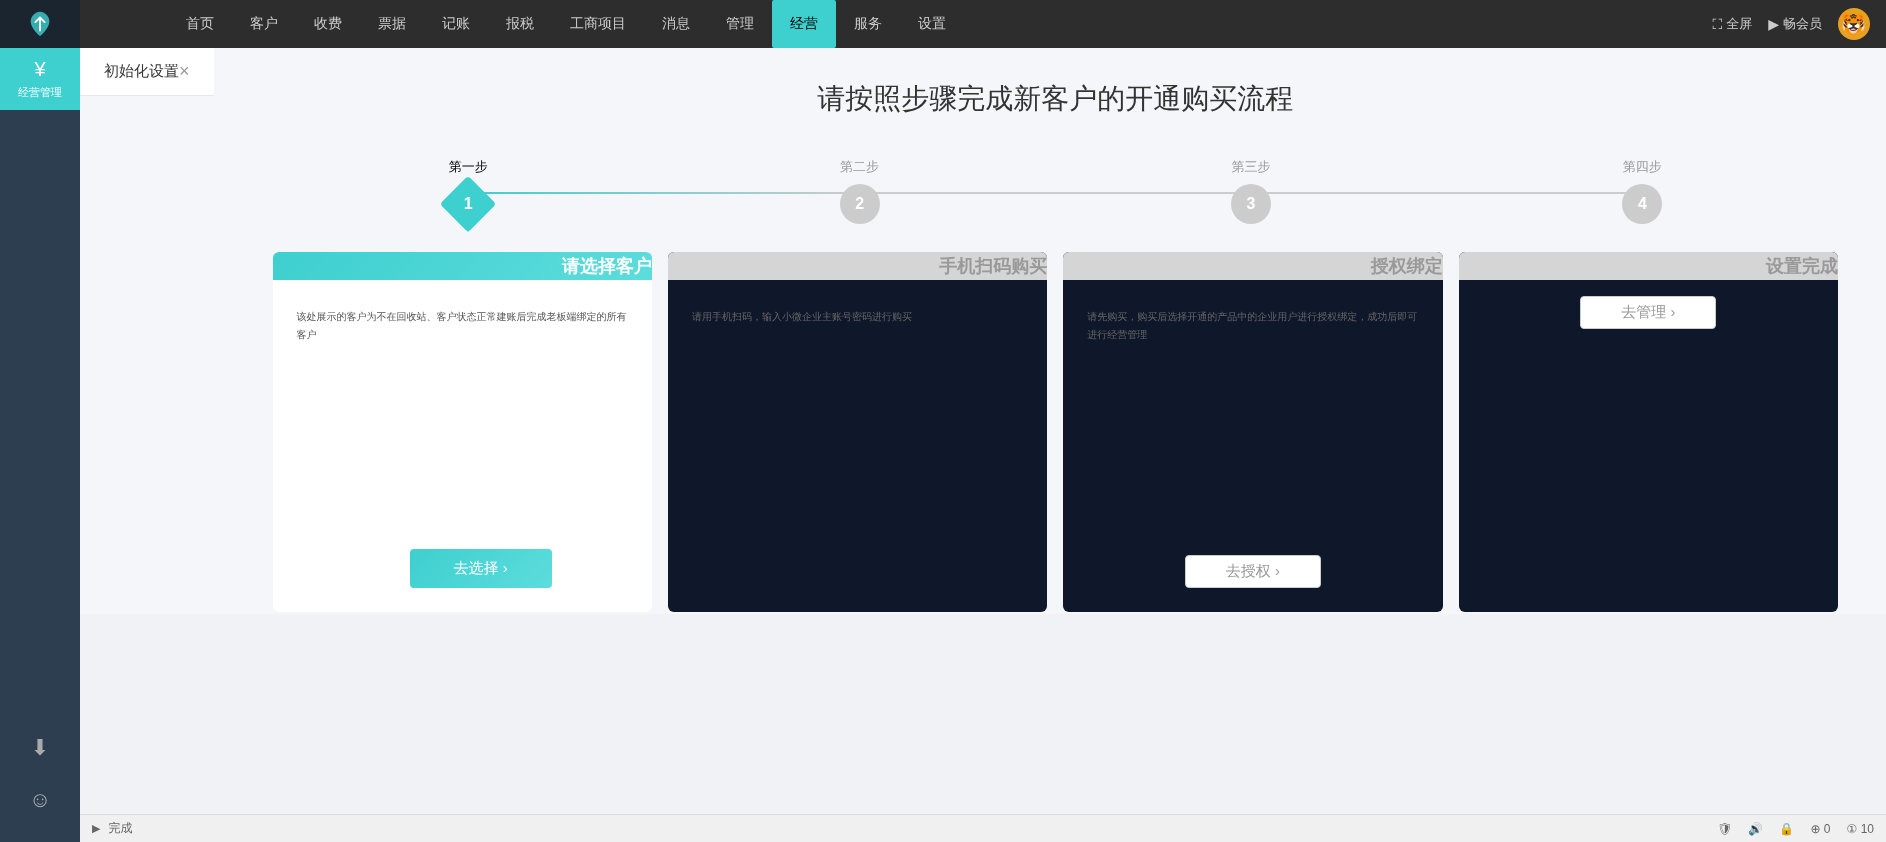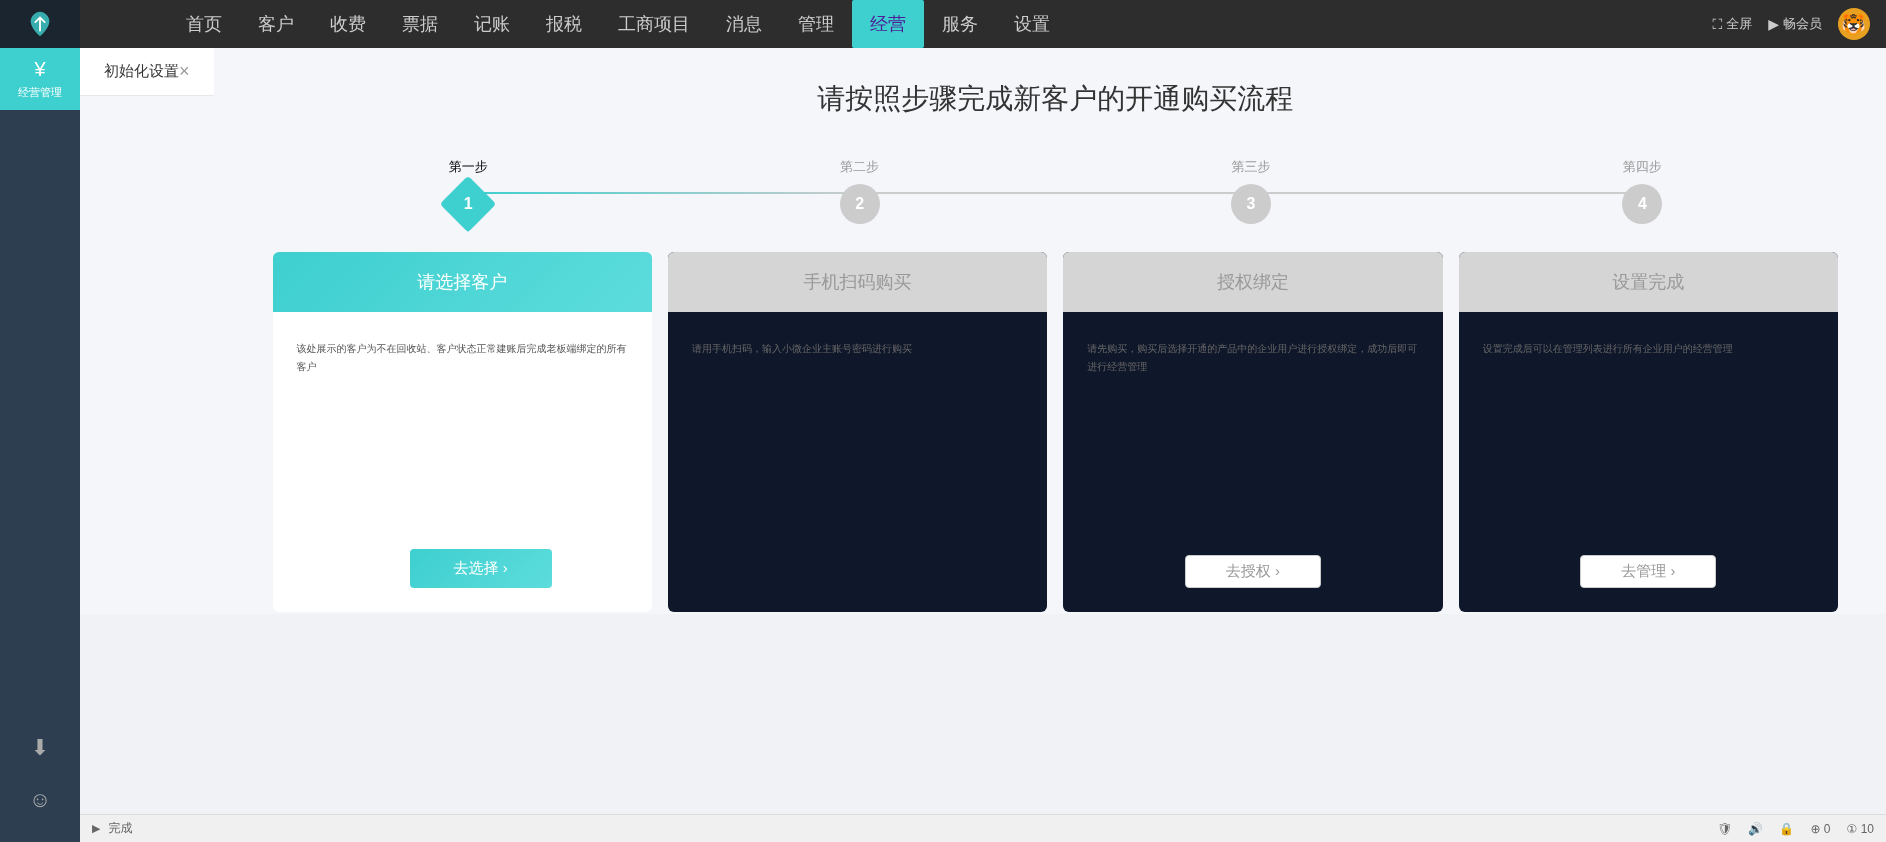--- a/index.html
+++ b/index.html
@@ -9,31 +9,31 @@
     .top-nav {
       height: 48px;
       background: #2d2d2d;
       display: flex;
       align-items: center;
       padding: 0 0 0 88px;
       gap: 0;
     }
     .top-nav .nav-item {
       color: #ccc;
-      font-size: 18px;
+      font-size: 14px;
       padding: 0 18px;
       height: 48px;
       display: flex;
       align-items: center;
       cursor: pointer;
       white-space: nowrap;
     }
     .top-nav .nav-item.active {
       background: #3ecfcf;
-      color: #4c1d95;
+      color: #000000;
       border-radius: 2px;
     }
     .top-nav-right {
       margin-left: auto;
       display: flex;
       align-items: center;
       gap: 16px;
       padding-right: 16px;
       color: #ccc;
       font-size: 13px;
@@ -197,24 +197,24 @@
       overflow: hidden;
       display: flex;
       flex-direction: column;
       min-height: 360px;
     }
     .step-card.active {
       background: #fff;
     }
 
     .card-header {
-      padding: 18px 0;
-      text-align: center;
+      padding: 2px 0;
+      text-align: right;
       font-size: 18px;
-      font-weight: 400;
+      font-weight: 700;
       color: #999;
       background: #d5d5d5;
     }
     .card-header.active {
       background: linear-gradient(135deg, #3ecfcf 0%, #5ddcdc 100%);
       color: #fff;
     }
 
     .card-body {
       padding: 28px 24px;
@@ -422,21 +422,20 @@
       <div class="step-card">
         <div class="card-header">授权绑定</div>
         <div class="card-body">请先购买，购买后选择开通的产品中的企业用户进行授权绑定，成功后即可进行经营管理</div>
         <div class="card-footer">
           <button class="card-btn">去授权 ›</button>
         </div>
       </div>
 
       <div class="step-card">
         <div class="card-header">设置完成</div>
-        <div class="card-body">设置完成后可以在管理列表进行所有企业用户的经营管理</div>
         <div class="card-footer">
           <button class="card-btn">去管理 ›</button>
         </div>
       </div>
     </div>
   </div>
 </div>
 
 <div class="status-bar">
   <span style="font-size:11px;">▶</span>

